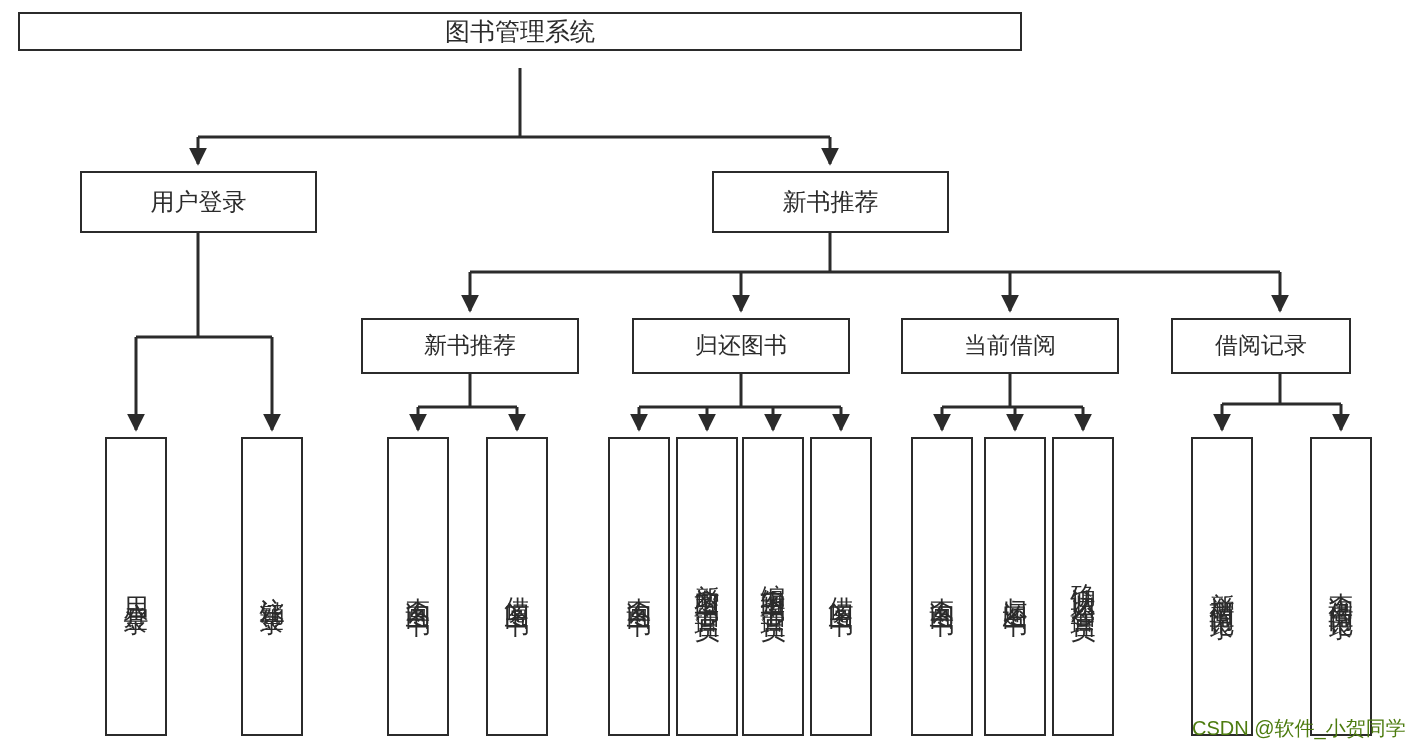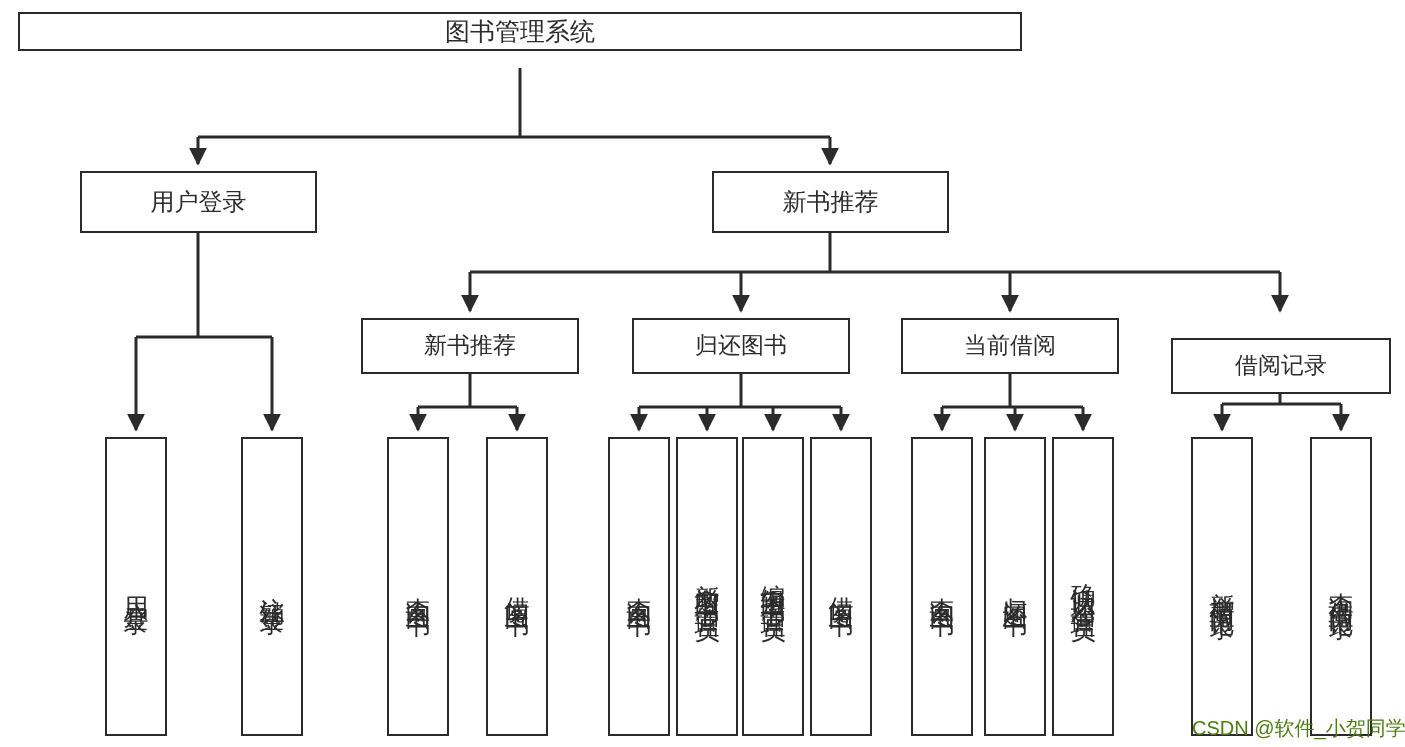--- a/index.html
+++ b/index.html
@@ -136,21 +136,21 @@
 
   <div class="node node-l2" style="left:361px; top:318px; width:218px; height:56px;">
     <span class="node-label">新书推荐</span>
   </div>
   <div class="node node-l2" style="left:632px; top:318px; width:218px; height:56px;">
     <span class="node-label">归还图书</span>
   </div>
   <div class="node node-l2" style="left:901px; top:318px; width:218px; height:56px;">
     <span class="node-label">当前借阅</span>
   </div>
-  <div class="node node-l2" style="left:1171px; top:318px; width:220px; height:56px;margin-top:20px;">
+  <div class="node node-l2" style="left:1171px; top:318px; width:180px; height:56px;">
     <span class="node-label">借阅记录</span>
   </div>
 
   <div class="node node-leaf" style="left:105px; top:437px; width:62px; height:299px;">
     <span class="node-label">用户登录</span>
   </div>
   <div class="node node-leaf" style="left:241px; top:437px; width:62px; height:299px;">
     <span class="node-label">注销登录</span>
   </div>
 

